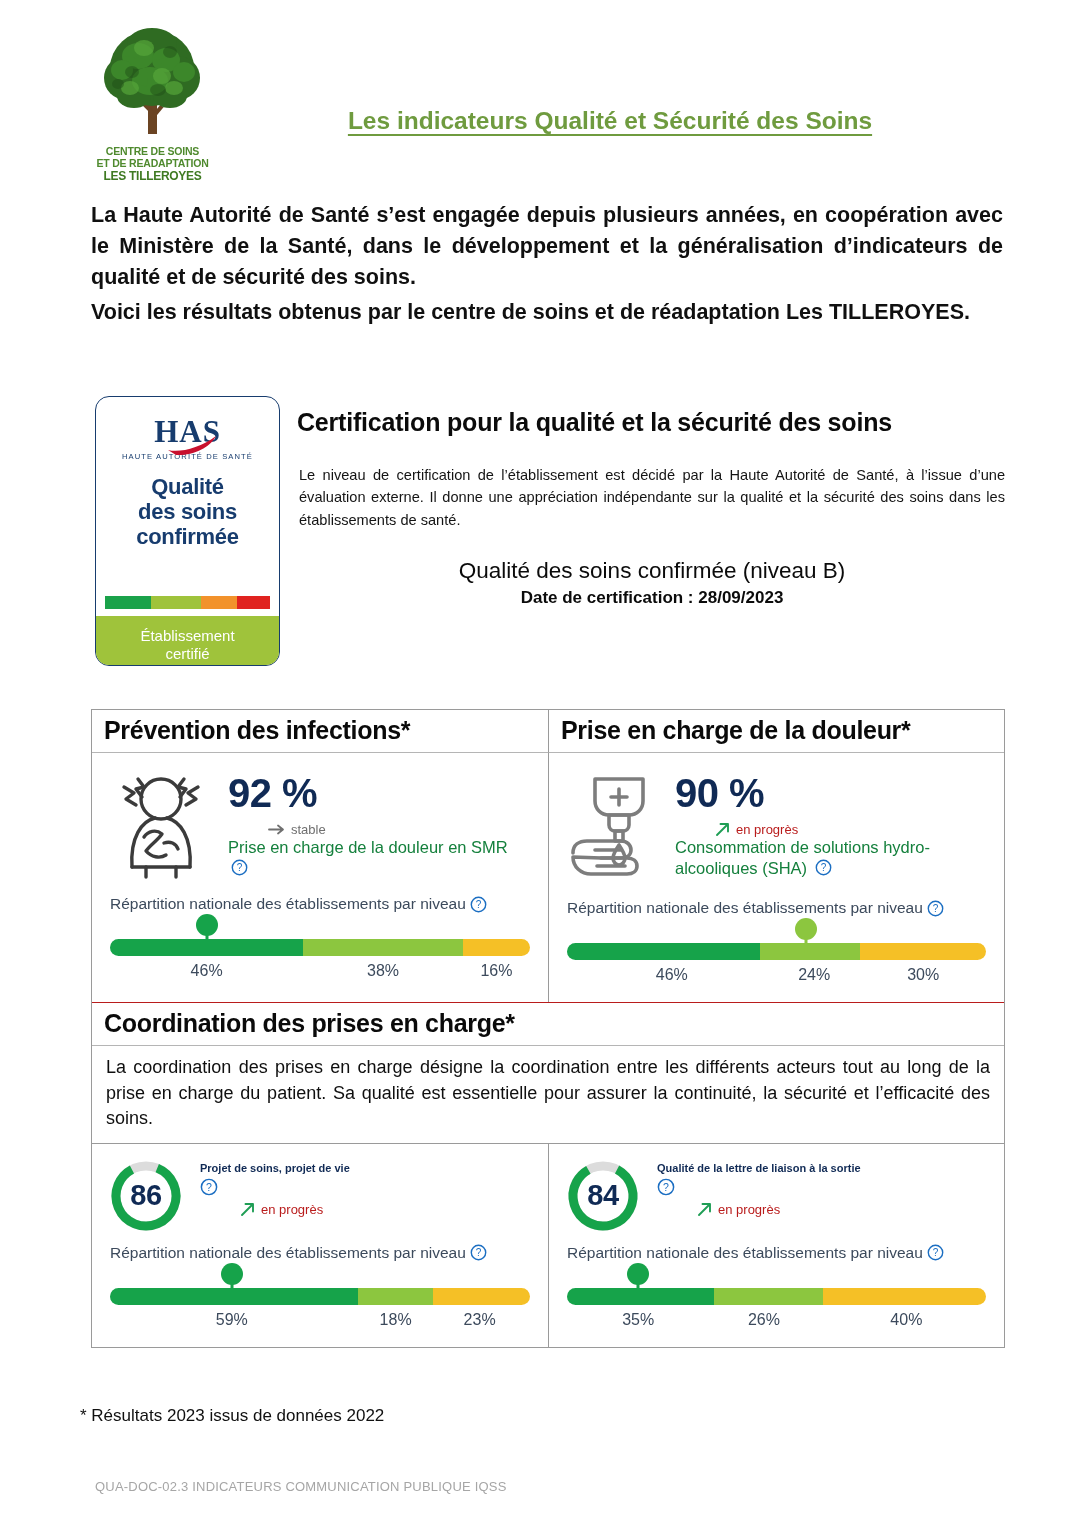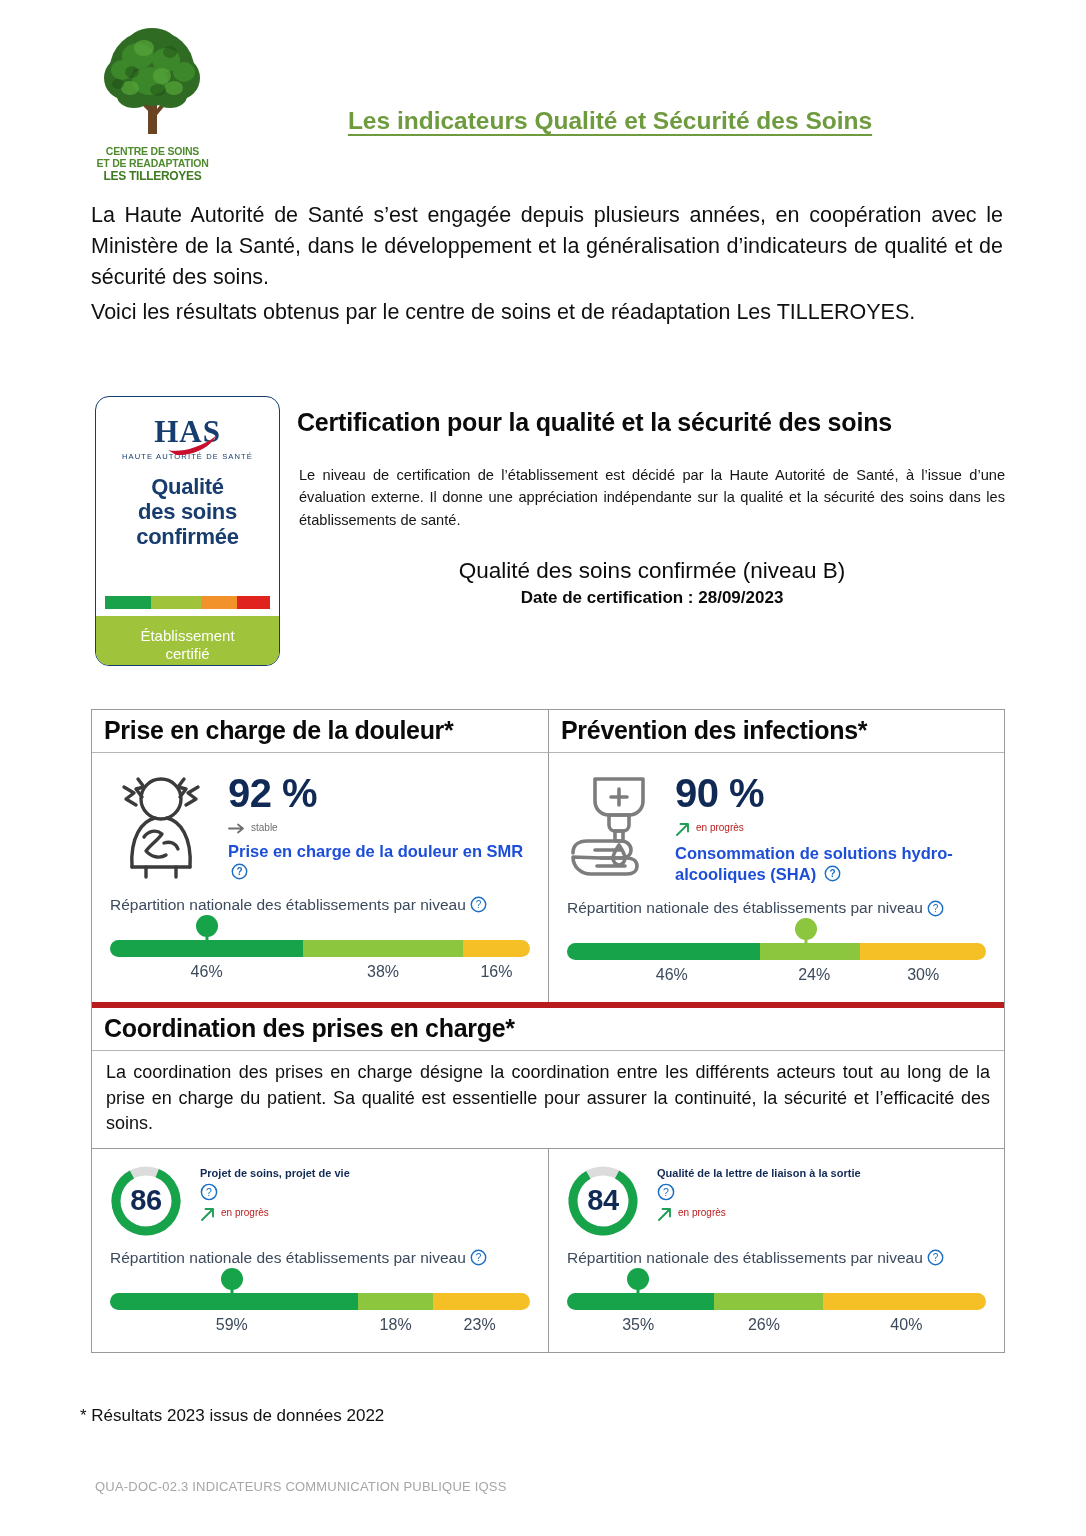--- a/index.html
+++ b/index.html
@@ -24,21 +24,21 @@
   .doc-title {
     position: absolute; left: 240px; top: 107px; width: 740px;
     text-align: center; font-size: 24.5px; font-weight: bold; color: #6f9b3f;
     text-decoration: underline; text-underline-offset: 5px;
     text-decoration-thickness: 2px;
   }
 
   
   .intro {
     position: absolute; left: 91px; top: 200px; width: 912px;
-    font-size: 21.5px; line-height: 1.44; text-align: justify; color: #101010;
+    font-size: 21.5px; line-height: 1.44; text-align: justify; color: #101010; font-weight: bold;
   }
   .intro p + p { margin-top: 4px; }
   .intro .nojust { text-align: left; }
 
   
   .cert-zone { position: absolute; left: 0; top: 396px; width: 1086px; }
 
   .has-badge {
     position: absolute; left: 95px; top: 0;
     width: 185px; height: 270px;
@@ -94,24 +94,24 @@
     padding: 9px 14px 11px 14px; font-size: 18px; line-height: 1.42;
     text-align: justify; color: #0f0f0f;
     border-bottom: 1px solid #9a9a9a;
   }
 
   
   .kpi { padding: 14px 16px 6px 16px; display: flex; gap: 14px; align-items: flex-start; }
   .kpi-icon { flex: 0 0 auto; padding-top: 4px; }
   .kpi-info { flex: 1 1 auto; padding-top: 6px; }
   .kpi-value { font-size: 40px; font-weight: bold; color: #102a55; line-height: 1; letter-spacing: -0.5px; }
-  .kpi-trend { margin-top: 9px; font-size: 10px; display: flex; align-items: flex-start; gap: 5px; }
+  .kpi-trend { margin-top: 9px; font-size: 13px; display: flex; align-items: center; gap: 5px; margin-left: 40px; }
   .trend-stable { color: #6f6f6f; }
   .trend-up { color: #b91c1c; }
-  .kpi-label { margin-top: 6px; font-size: 16.5px; font-weight: bold; color: #1d4ed8; line-height: 1.3; }
+  .kpi-label { margin-top: 0; font-size: 16.5px; font-weight: normal; color: #15803d; line-height: 1.3; }
   .info-i { display: inline-block; vertical-align: -2px; margin-left: 3px; }
 
   
   .kpi-donut { padding: 14px 16px 4px 16px; display: flex; gap: 16px; align-items: flex-start; }
   .donut-wrap { position: relative; flex: 0 0 auto; width: 76px; height: 76px; }
   .donut-num {
     position: absolute; inset: 0; display: flex; align-items: center; justify-content: center;
     font-size: 29px; font-weight: bold; color: #102a55; letter-spacing: -0.5px;
   }
   .donut-info { flex: 1 1 auto; padding-top: 4px; }
@@ -229,25 +229,25 @@
     <div class="cert-body">Le niveau de certification de l’établissement est décidé par la Haute Autorité de Santé, à l’issue d’une évaluation externe. Il donne une appréciation indépendante sur la qualité et la sécurité des soins dans les établissements de santé.</div>
     <div class="cert-ref">
       <div class="r2">Qualité des soins confirmée (niveau B)</div>
       <div class="r3">Date de certification : 28/09/2023</div>
     </div>
   </div>
 
   <div class="ind-table">
 
     <div class="ind-row">
+      <div class="cell-head half">Prévention des infections*</div>
       <div class="cell-head half">Prise en charge de la douleur*</div>
-      <div class="cell-head half">Prévention des infections*</div>
-    </div>
-
-    <div class="ind-row" style="border-bottom:6px solid #b91c1c">
+    </div>
+
+    <div class="ind-row" style="border-bottom:1px solid #b91c1c">
 
       <div class="cell-body half">
         <div class="kpi">
           <div class="kpi-icon">
             <svg width="106" height="108" viewBox="0 0 106 108">
               <g fill="none" stroke="#3b3b3b" stroke-width="3.4" stroke-linecap="round" stroke-linejoin="round">
                 <circle cx="53" cy="28" r="20"></circle>
                 <path d="M24 96 C22 66, 34 50, 47 47"></path>
                 <path d="M82 96 C84 66, 72 50, 59 47"></path>
                 <path d="M24 96 L82 96"></path>

